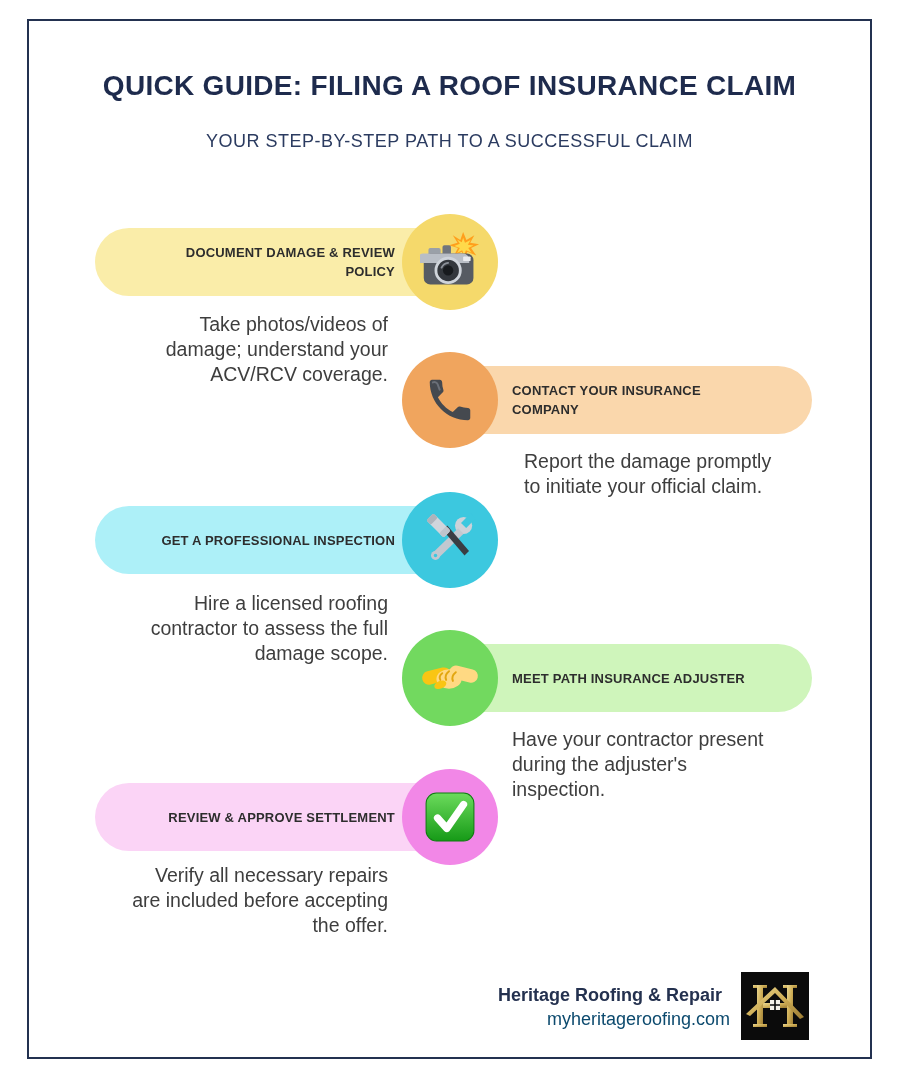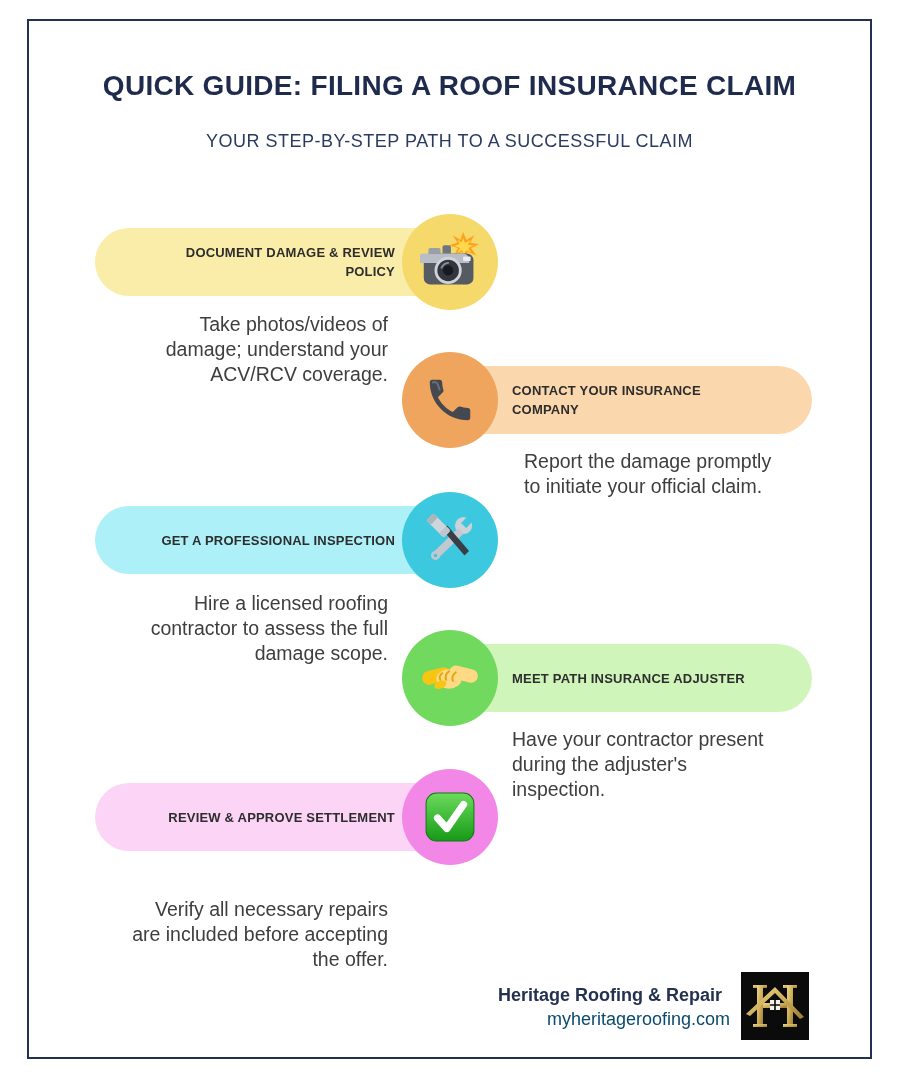--- a/index.html
+++ b/index.html
@@ -128,21 +128,21 @@
         <linearGradient id="greenBtn" x1="0" y1="0" x2="0" y2="1">
           <stop offset="0" stop-color="#6CDB5C"></stop>
           <stop offset="1" stop-color="#169A17"></stop>
         </linearGradient>
       </defs>
       <rect x="2" y="2" width="46" height="46" rx="10" fill="url(#greenBtn)" stroke="#0E7D10" stroke-width="1"></rect>
       <path d="M13 26 l9 10 L38 13" fill="none" stroke="#FFFFFF" stroke-width="7" stroke-linecap="round" stroke-linejoin="round"></path>
     </svg>
   </div>
   <div class="step-label align-right" style="left:105px;top:783px;width:290px;">REVIEW &amp; APPROVE SETTLEMENT</div>
-  <div class="step-desc align-right" style="left:100px;top:863px;width:288px;margin-top:34px;">Verify all necessary repairs
+  <div class="step-desc align-right" style="left:100px;top:863px;width:288px;">Verify all necessary repairs
 are included before accepting
 the offer.</div>
 </section>
 
 <div class="footer-company">Heritage Roofing &amp; Repair</div>
 <div class="footer-site">myheritageroofing.com</div>
 <svg class="logo" viewBox="0 0 68 68">
   <defs>
     <linearGradient id="gold" x1="0" y1="0" x2="1" y2="1">
       <stop offset="0" stop-color="#EAD791"></stop>

